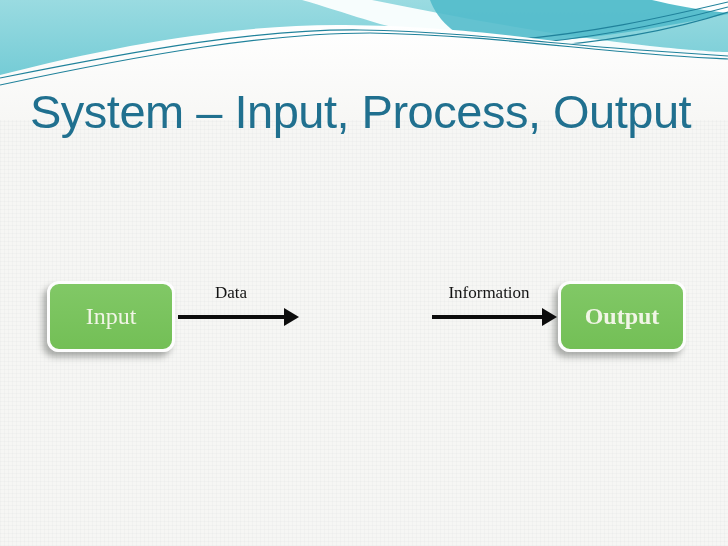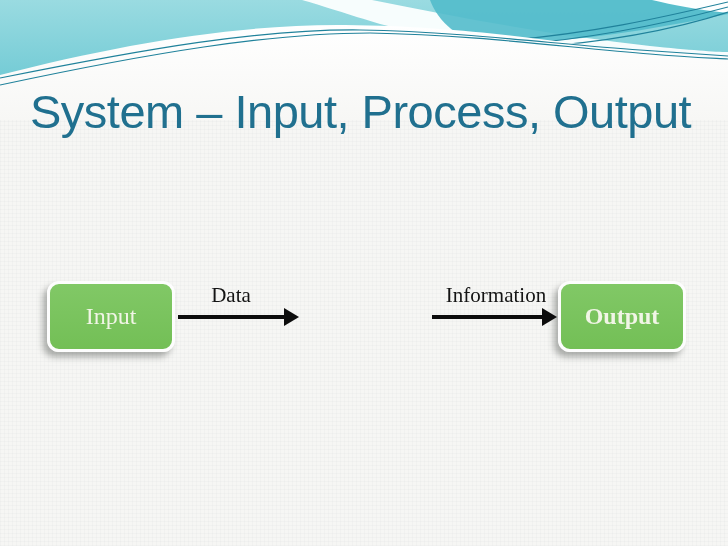--- a/index.html
+++ b/index.html
@@ -52,26 +52,26 @@
     border-left:15px solid #0D0D0D;
   }
   .arrow1-line{left:178px;width:106px;}
   .arrow1-head{left:284px;}
   .arrow2-line{left:432px;width:110px;}
   .arrow2-head{left:542px;}
   .arrow-label{
     position:absolute;top:283px;
     transform:translateX(-50%);
     font-family:"Liberation Serif", serif;
-    font-size:21px;
+    font-size:17px;
     color:#141414;
     white-space:nowrap;
   }
   .label-data{left:231px;}
-  .label-information{left:489px;margin-left:7px;}
+  .label-information{left:489px;}
 </style>
 </head>
 <body>
 
 <div class="slide">
 
   <svg class="header-wave" viewBox="0 0 728 120" xmlns="http://www.w3.org/2000/svg" aria-hidden="true">
     <defs>
       <linearGradient id="tealGrad" x1="0" y1="0" x2="0" y2="1">
         <stop offset="0" stop-color="#9ADBE1"></stop>

